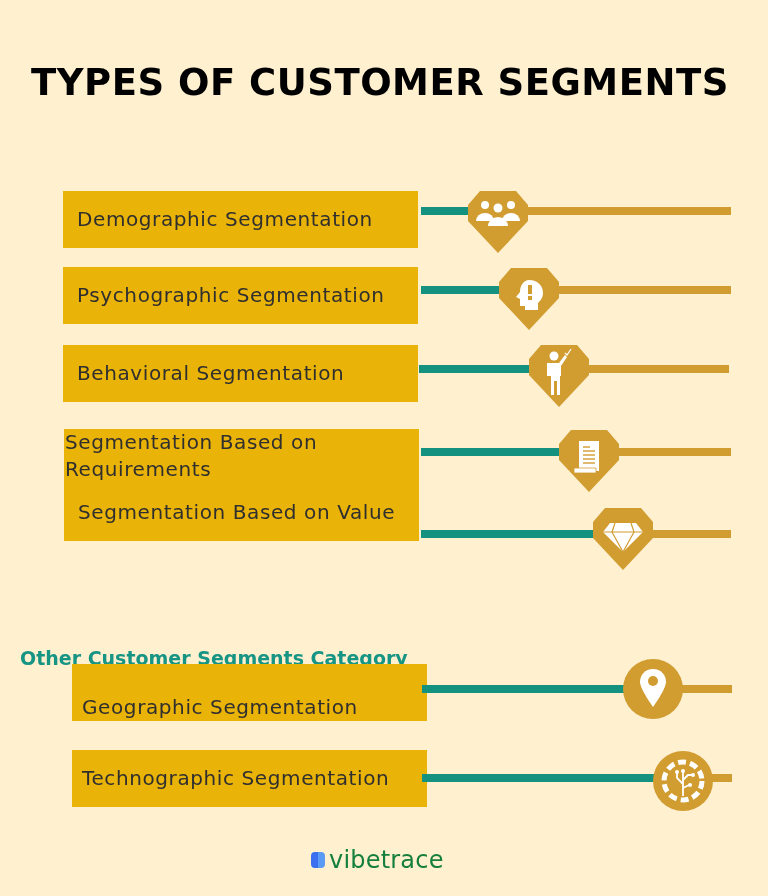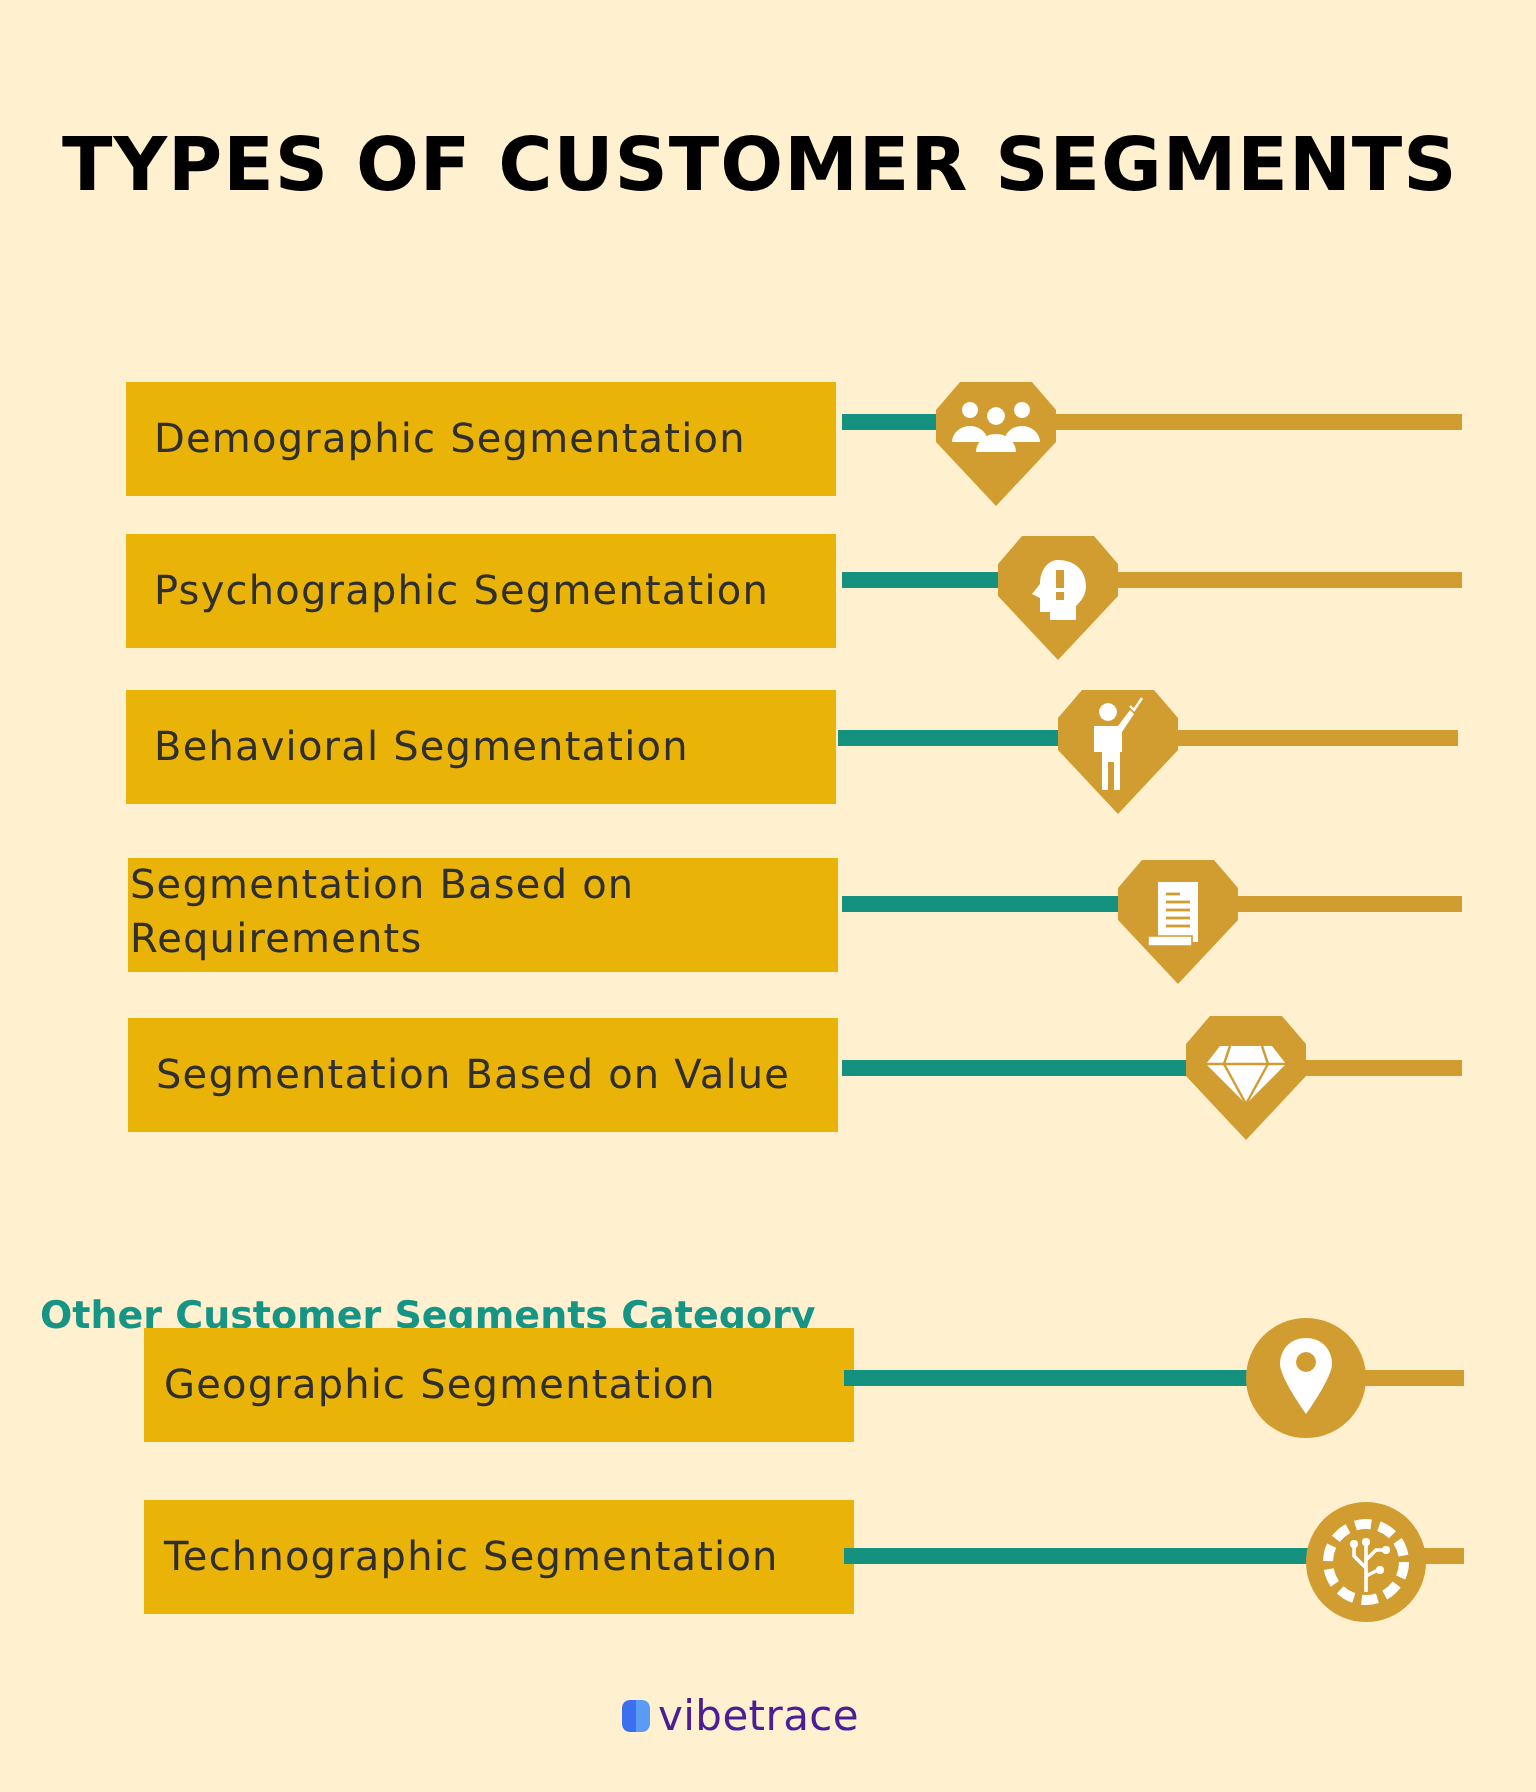--- a/index.html
+++ b/index.html
@@ -5,21 +5,21 @@
   html, body { margin:0; padding:0; }
   body { width:768px; height:896px; background:#fff0cf; position:relative; overflow:hidden; font-family:"DejaVu Sans", sans-serif; }
   .title { position:absolute; left:31px; top:58px; margin:0; font-family:"DejaVu Sans", sans-serif; font-weight:bold; font-size:37px; line-height:50px; color:#000000; letter-spacing:0.5px; }
   .box { position:absolute; background:#eab308; display:flex; align-items:center; padding-left:14px; box-sizing:border-box; color:#2f2f2f; font-size:20px; letter-spacing:0.6px; line-height:27px;margin-left:32px; }
   .track { position:absolute; height:8px; background:#d19c30; }
   .track .teal { position:absolute; left:0; top:0; height:8px; background:#14917f; }
   .badge { position:absolute; }
   .subtitle { position:absolute; left:20px; top:619px; font-weight:bold; font-size:19px; color:#169484;margin-top:28px; }
   .logo { position:absolute; left:311px; top:846px; display:flex; align-items:center; gap:4px; }
   .logo-mark { width:14px; height:16px; border-radius:4px; background:linear-gradient(90deg,#3a6ff0 50%,#5a9bf5 50%); }
-  .logo-text { font-size:21px; color:#4c1d95; letter-spacing:0.2px; }
+  .logo-text { font-size:24px; color:#15803d; letter-spacing:0.2px; }
 </style>
 </head>
 <body>
 
 <h1 class="title">TYPES OF CUSTOMER SEGMENTS</h1>
 
 <div class="box" style="left:31px;top:191px;width:355px;height:57px;">
     <span>Demographic Segmentation</span>
   </div>
 <div class="track" style="left:421px;top:207px;width:310px;">
@@ -73,38 +73,38 @@
   <path d="M15 38 h22 v5 h-22 Z" fill="#fff" stroke="#d19c30" stroke-width="0.8"></path>
   <g stroke="#d19c30" stroke-width="1.4">
       <line x1="24" y1="17" x2="31" y2="17"></line>
       <line x1="24" y1="21" x2="36" y2="21"></line>
       <line x1="24" y1="25" x2="36" y2="25"></line>
       <line x1="24" y1="29" x2="36" y2="29"></line>
       <line x1="24" y1="33" x2="36" y2="33"></line>
     </g>
 </svg>
 
-<div class="box" style="left:32px;top:509px;width:355px;height:57px;">
+<div class="box" style="left:32px;top:484px;width:355px;height:57px;">
     <span>Segmentation Based on Value</span>
   </div>
 <div class="track" style="left:421px;top:530px;width:310px;">
     <div class="teal" style="width:175px;"></div>
   </div>
 <svg class="badge" style="left:593px;top:508px;" width="60" height="62" viewBox="0 0 60 62">
   <path d="M12 0 H48 L60 14 V30 L30 62 L0 30 V14 Z" fill="#d19c30"></path>
   <path d="M17 15 h26 l7 9 l-20 20 l-20 -20 Z" fill="#fff"></path>
   <g stroke="#d19c30" stroke-width="1.2" fill="none">
       <line x1="10" y1="24" x2="50" y2="24"></line>
       <path d="M22 15 l-3 9 l11 20 l11 -20 l-3 -9"></path>
     </g>
 </svg>
 
 <div class="subtitle">Other Customer Segments Category</div>
 
-<div class="box" style="left:40px;top:664px;width:355px;height:57px;padding-left:10px;">
+<div class="box" style="left:40px;top:664px;width:355px;height:57px;padding-left:10px;align-items:flex-end;">
     <span>Geographic Segmentation</span>
   </div>
 <div class="track" style="left:422px;top:685px;width:310px;">
     <div class="teal" style="width:210px;"></div>
   </div>
 <svg class="badge" style="left:622px;top:658px;" width="62" height="62" viewBox="0 0 62 62">
   <circle cx="31" cy="31" r="30" fill="#d19c30"></circle>
   <path d="M31 11 c-8 0 -13 6 -13 13 c0 7 13 25 13 25 c0 0 13 -18 13 -25 c0 -7 -5 -13 -13 -13 Z" fill="#fff"></path>
   <circle cx="31" cy="23" r="5" fill="#d19c30"></circle>
 </svg>

